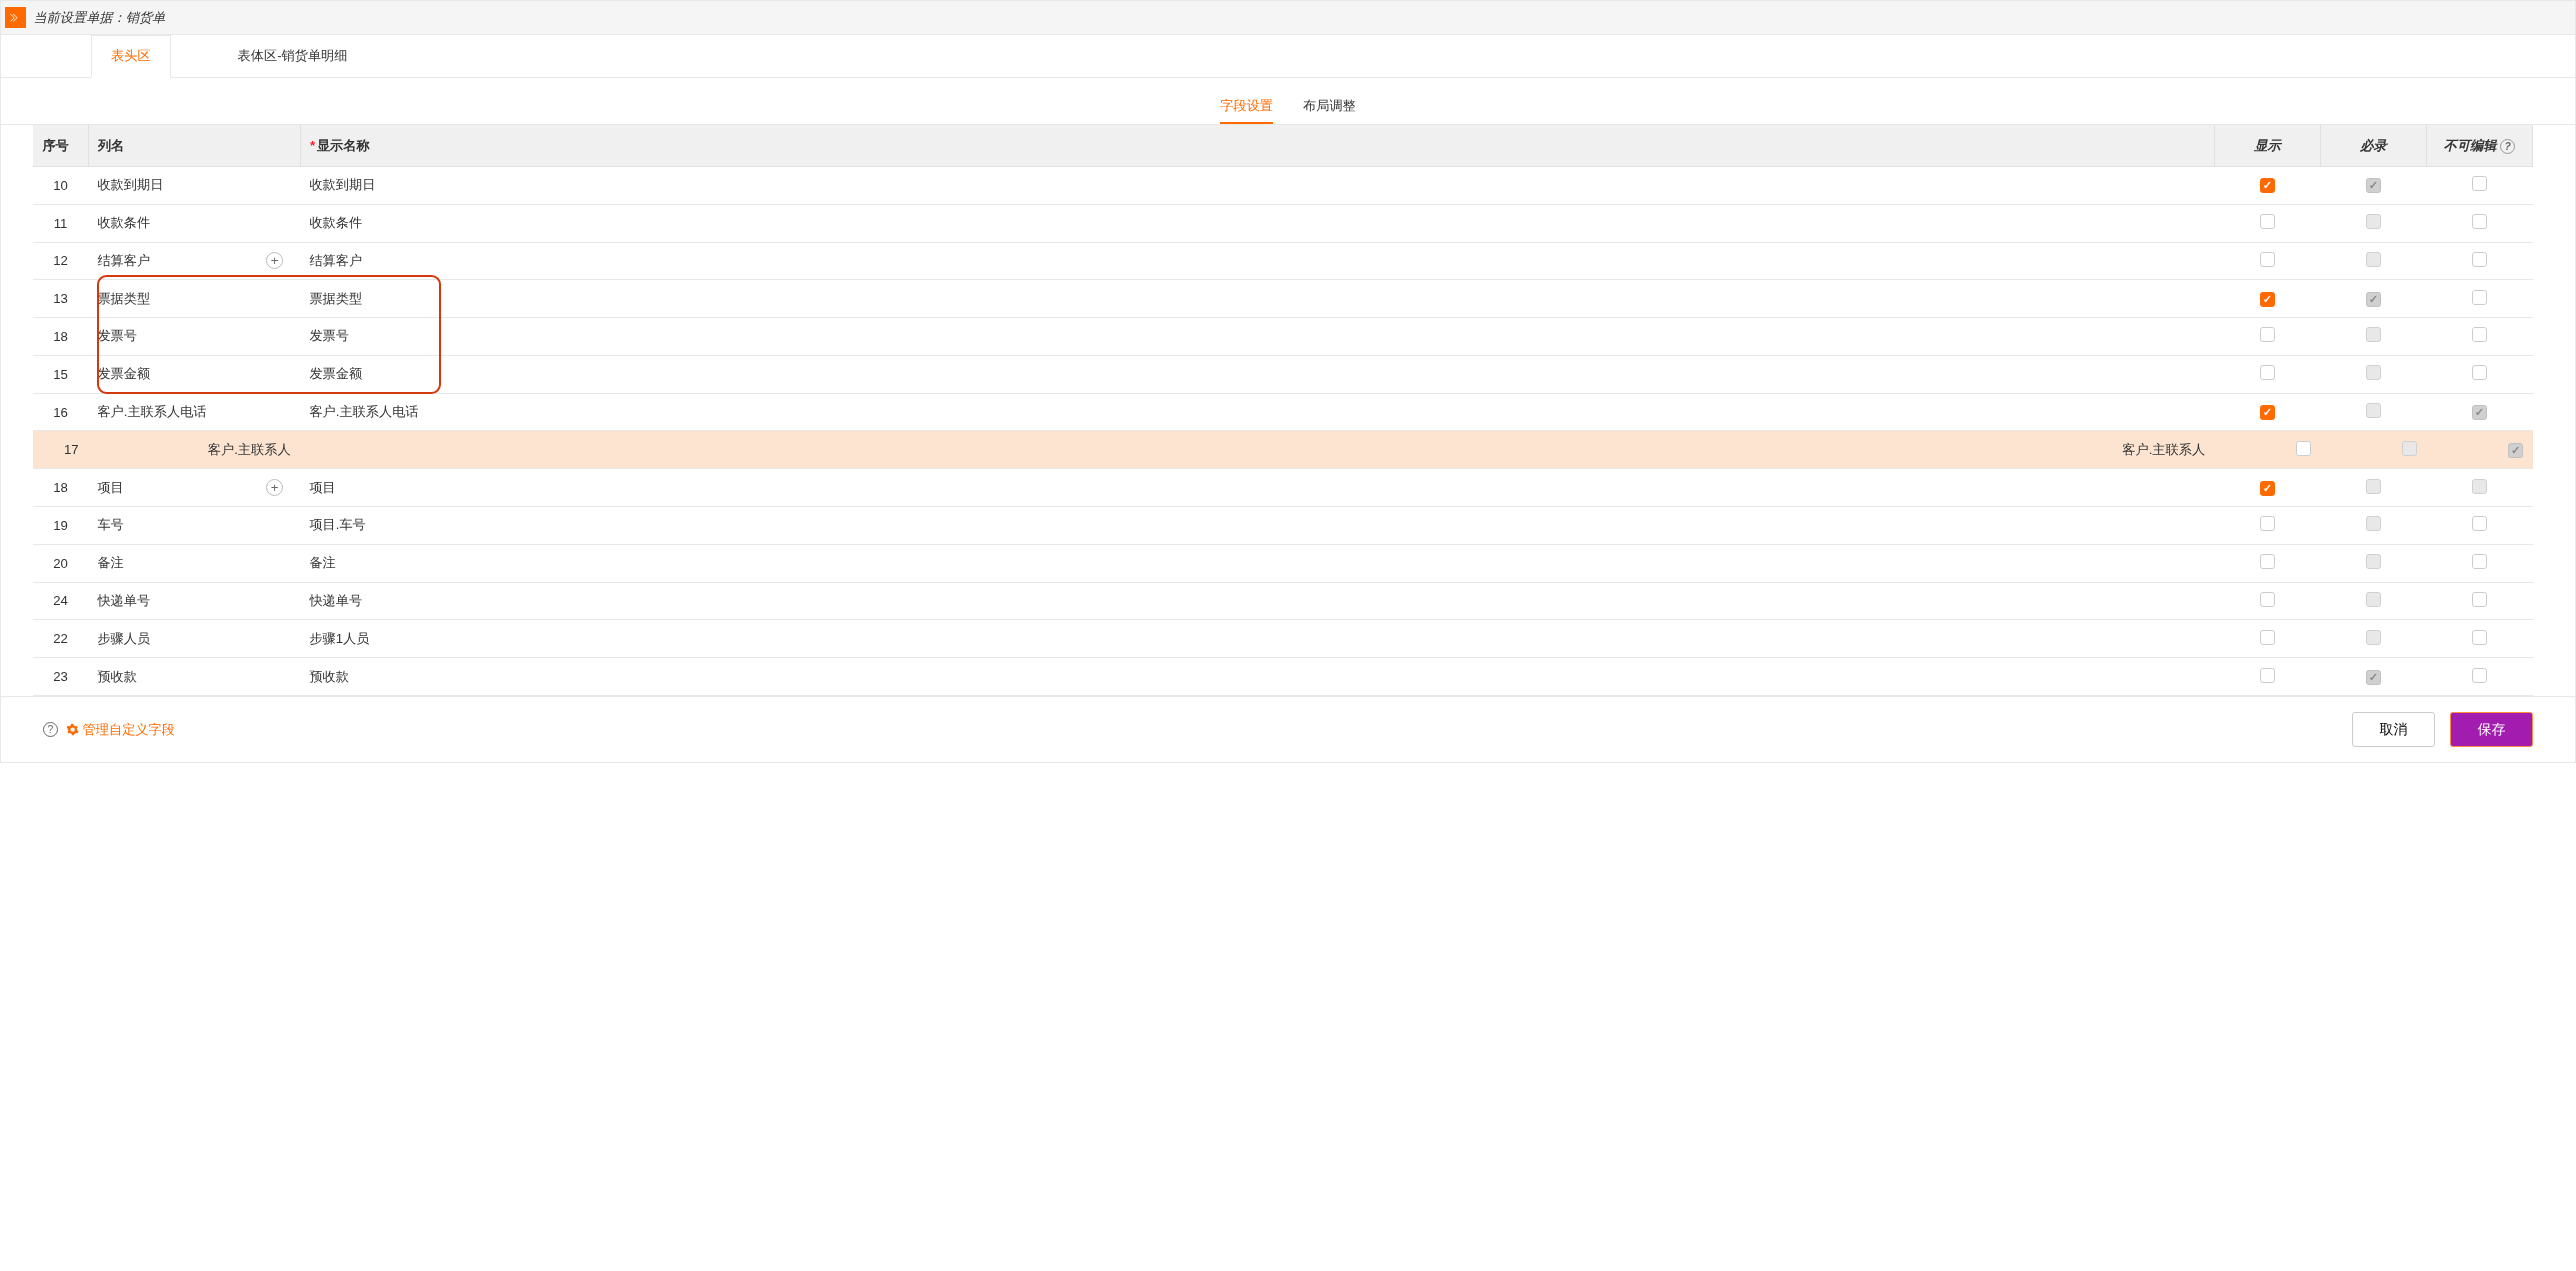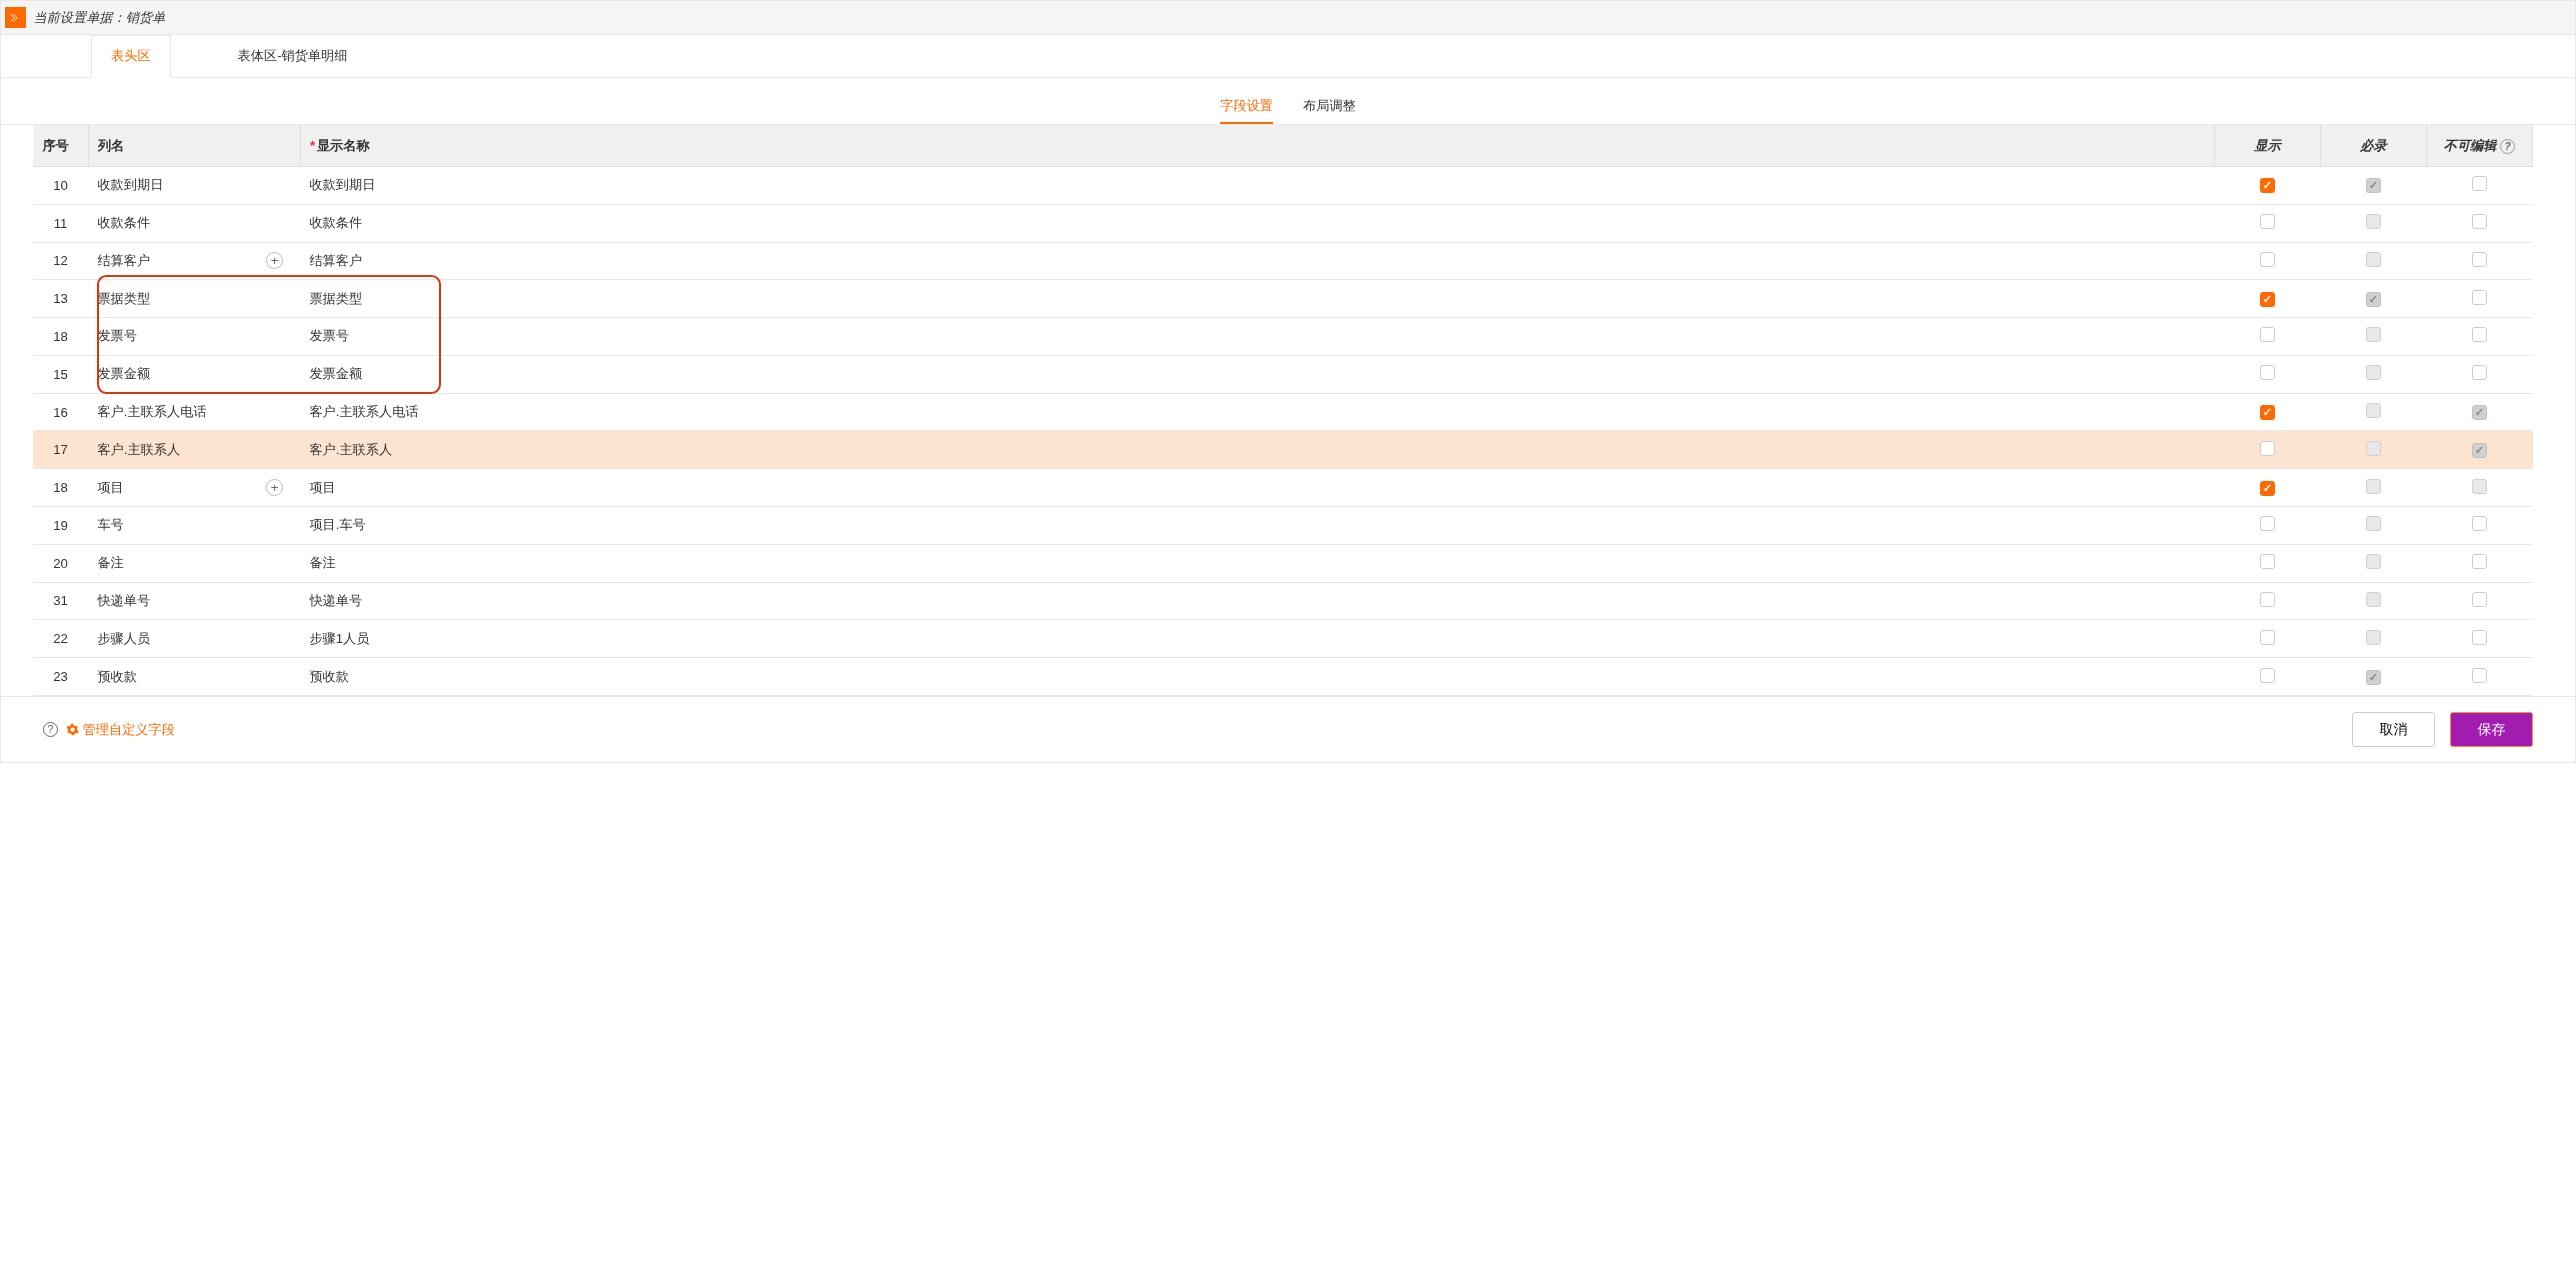--- a/index.html
+++ b/index.html
@@ -18,21 +18,21 @@
     .sub-tabs { display: flex; justify-content: center; gap: 30px; padding: 11.3px 0 0; border-bottom: 0.9px solid #e8e8e8; }
     .sub-tab { padding: 7.6px 0; cursor: pointer; color: #333; border-bottom: 2.8px solid transparent; }
     .sub-tab.active { color: #ff6a00; border-bottom-color: #ff6a00; }
     
     .table-wrap { padding: 0 42px; }
     .tbl { width: 100%; border-collapse: collapse; }
     .tbl th { background: #f0f0f0; text-align: left; padding: 11.3px 9.4px; font-weight: 600; border-right: 0.9px solid #e0e0e0; border-bottom: 0.9px solid #e0e0e0; }
     .tbl th.center { text-align: center; font-style: italic; }
     .tbl td { padding: 9.4px; border-bottom: 0.9px solid #e8e8e8; }
     .tbl td.center { text-align: center; }
-    .tbl tr.highlight td { background: #fce4d1; }
+    .tbl tr.highlight td { background: #fce4d1; text-align: right; }
     .col-seq { width: 55px; text-align: center; }
     .col-name { width: 212px; position: relative; }
     .col-disp { }
     .col-chk { width: 106px; }
     .req-star { color: #f5222d; margin-right: 1.9px; }
     .plus-icon { display: inline-flex; width: 17px; height: 17px; border: 0.9px solid #bbb; border-radius: 50%; align-items: center; justify-content: center; font-size: 13.2px; color: #666; position: absolute; right: 17px; cursor: pointer; }
     .help-icon { display: inline-flex; width: 15px; height: 15px; border: 0.9px solid #999; border-radius: 50%; align-items: center; justify-content: center; font-size: 10.4px; color: #666; margin-left: 3.8px; }
     
     .chk { width: 15px; height: 15px; border: 0.9px solid #ccc; border-radius: 2.8px; display: inline-flex; align-items: center; justify-content: center; cursor: pointer; background: #fff; }
     .chk.checked { background: #ff6a00; border-color: #ff6a00; }
@@ -169,21 +169,21 @@
           </tr>
           <tr>
             <td class="col-seq center">20</td>
             <td class="col-name"><span>备注</span></td>
             <td>备注</td>
             <td class="center"><span class="chk"></span></td>
             <td class="center"><span class="chk disabled"></span></td>
             <td class="center"><span class="chk"></span></td>
           </tr>
           <tr>
-            <td class="col-seq center">31</td>
+            <td class="col-seq center">24</td>
             <td class="col-name"><span>快递单号</span></td>
             <td>快递单号</td>
             <td class="center"><span class="chk"></span></td>
             <td class="center"><span class="chk disabled"></span></td>
             <td class="center"><span class="chk"></span></td>
           </tr>
           <tr>
             <td class="col-seq center">22</td>
             <td class="col-name"><span>步骤人员</span></td>
             <td>步骤1人员</td>

